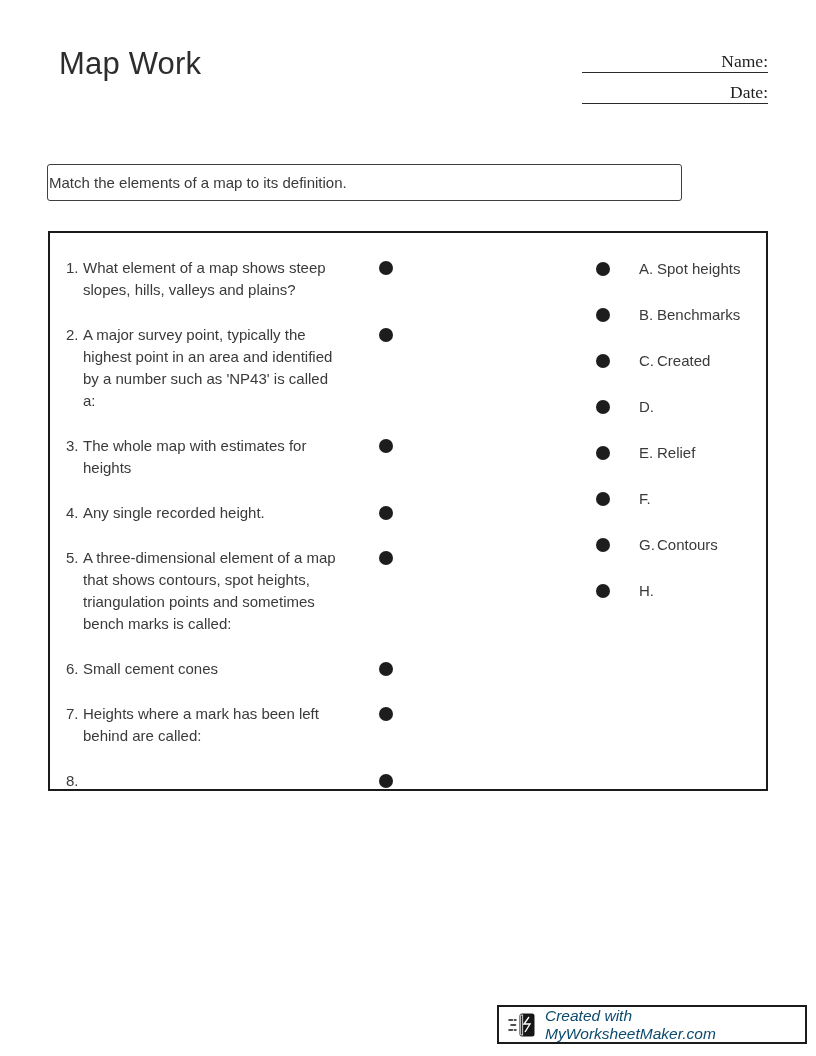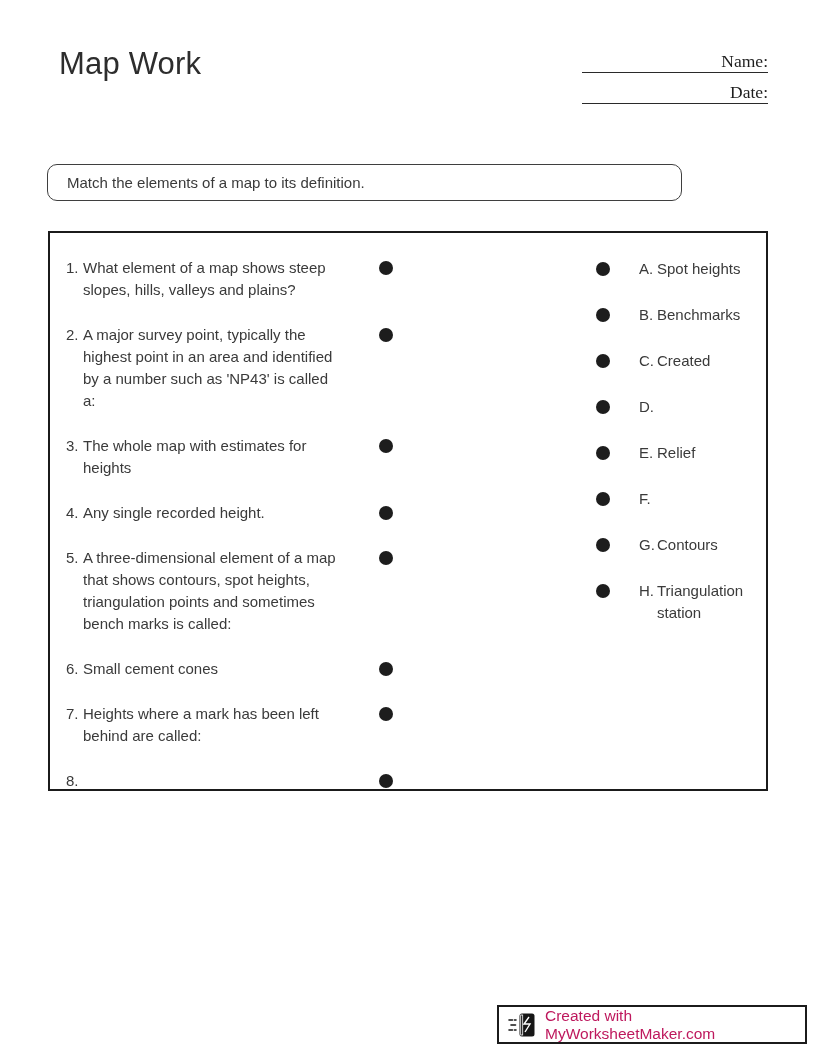--- a/index.html
+++ b/index.html
@@ -20,22 +20,22 @@
     font-family:"Liberation Serif","DejaVu Serif",serif;
     font-size:17.5px; color:#1e1e1e; line-height:22px;
   }
   .field-line {
     display:inline-block; width:186px; height:0;
     border-bottom:1.5px solid #2a2a2a; margin-left:9px; margin-bottom:-7px;
   }
   
   .instructions-box {
     position:absolute; left:47px; top:164px; width:635px; height:37px;
-    border:1.5px solid #3f3f3f; border-radius:10px;
-    display:flex; align-items:center; padding-left:19px;
+    border:1.5px solid #3f3f3f; border-radius:3px;
+    display:flex; align-items:center; padding-left:1px;
     font-size:15px; color:#3a3a3a;
   }
   
   .match-box {
     position:absolute; left:48px; top:231px; width:720px; height:560px;
     border:2px solid var(--border-color,#1b1b1b);
   }
   .questions { position:absolute; left:16px; top:24px; width:327px; }
   .q-row { position:relative; margin-bottom:23px; min-height:22px; padding-right:55px; }
   .q-flex { display:flex; font-size:15px; line-height:22px; }
@@ -52,21 +52,21 @@
   .a-flex { display:flex; font-size:15px; line-height:22px; }
   .a-letter { flex:none; width:18px; }
   .a-body { width:97px; }
   
   .footer-box {
     position:absolute; left:497px; top:1005px; width:310px; height:39px;
     border:2px solid var(--border-color,#1b1b1b);
     display:flex; align-items:center; padding-left:9px;
   }
   .footer-icon { flex:none; margin-right:7px; }
-  .footer-text { font-size:15.5px; color:#be185d; }
+  .footer-text { font-size:15.5px; color:#0c4a6e;font-style:italic; }
 </style>
 </head>
 <body style="color: rgb(58, 58, 58);">
 
 <h1 class="page-title">Map Work</h1>
 
 <div class="fields">
   <div class="field-row">
     <span class="field-label">Name:</span>
     <span class="field-line"></span>
@@ -200,21 +200,20 @@
     <div class="a-flex">
       <span class="a-letter">G.</span>
       <span class="a-body">Contours</span>
     </div>
   </div>
 
   <div class="a-row">
     <span class="dot a-dot"></span>
     <div class="a-flex">
       <span class="a-letter">H.</span>
-      <span class="a-body">Triangulation station</span>
     </div>
   </div>
 </div>
 </div>
 
 <div class="footer-box">
   <svg class="footer-icon" width="30" height="28" viewBox="0 0 30 28">
     <g stroke="#161616" stroke-width="1.6" stroke-linecap="round">
       <line x1="1" y1="9" x2="8" y2="9" stroke-dasharray="3.5 2"></line>
       <line x1="3" y1="14" x2="9" y2="14" stroke-dasharray="4.5 2"></line>

